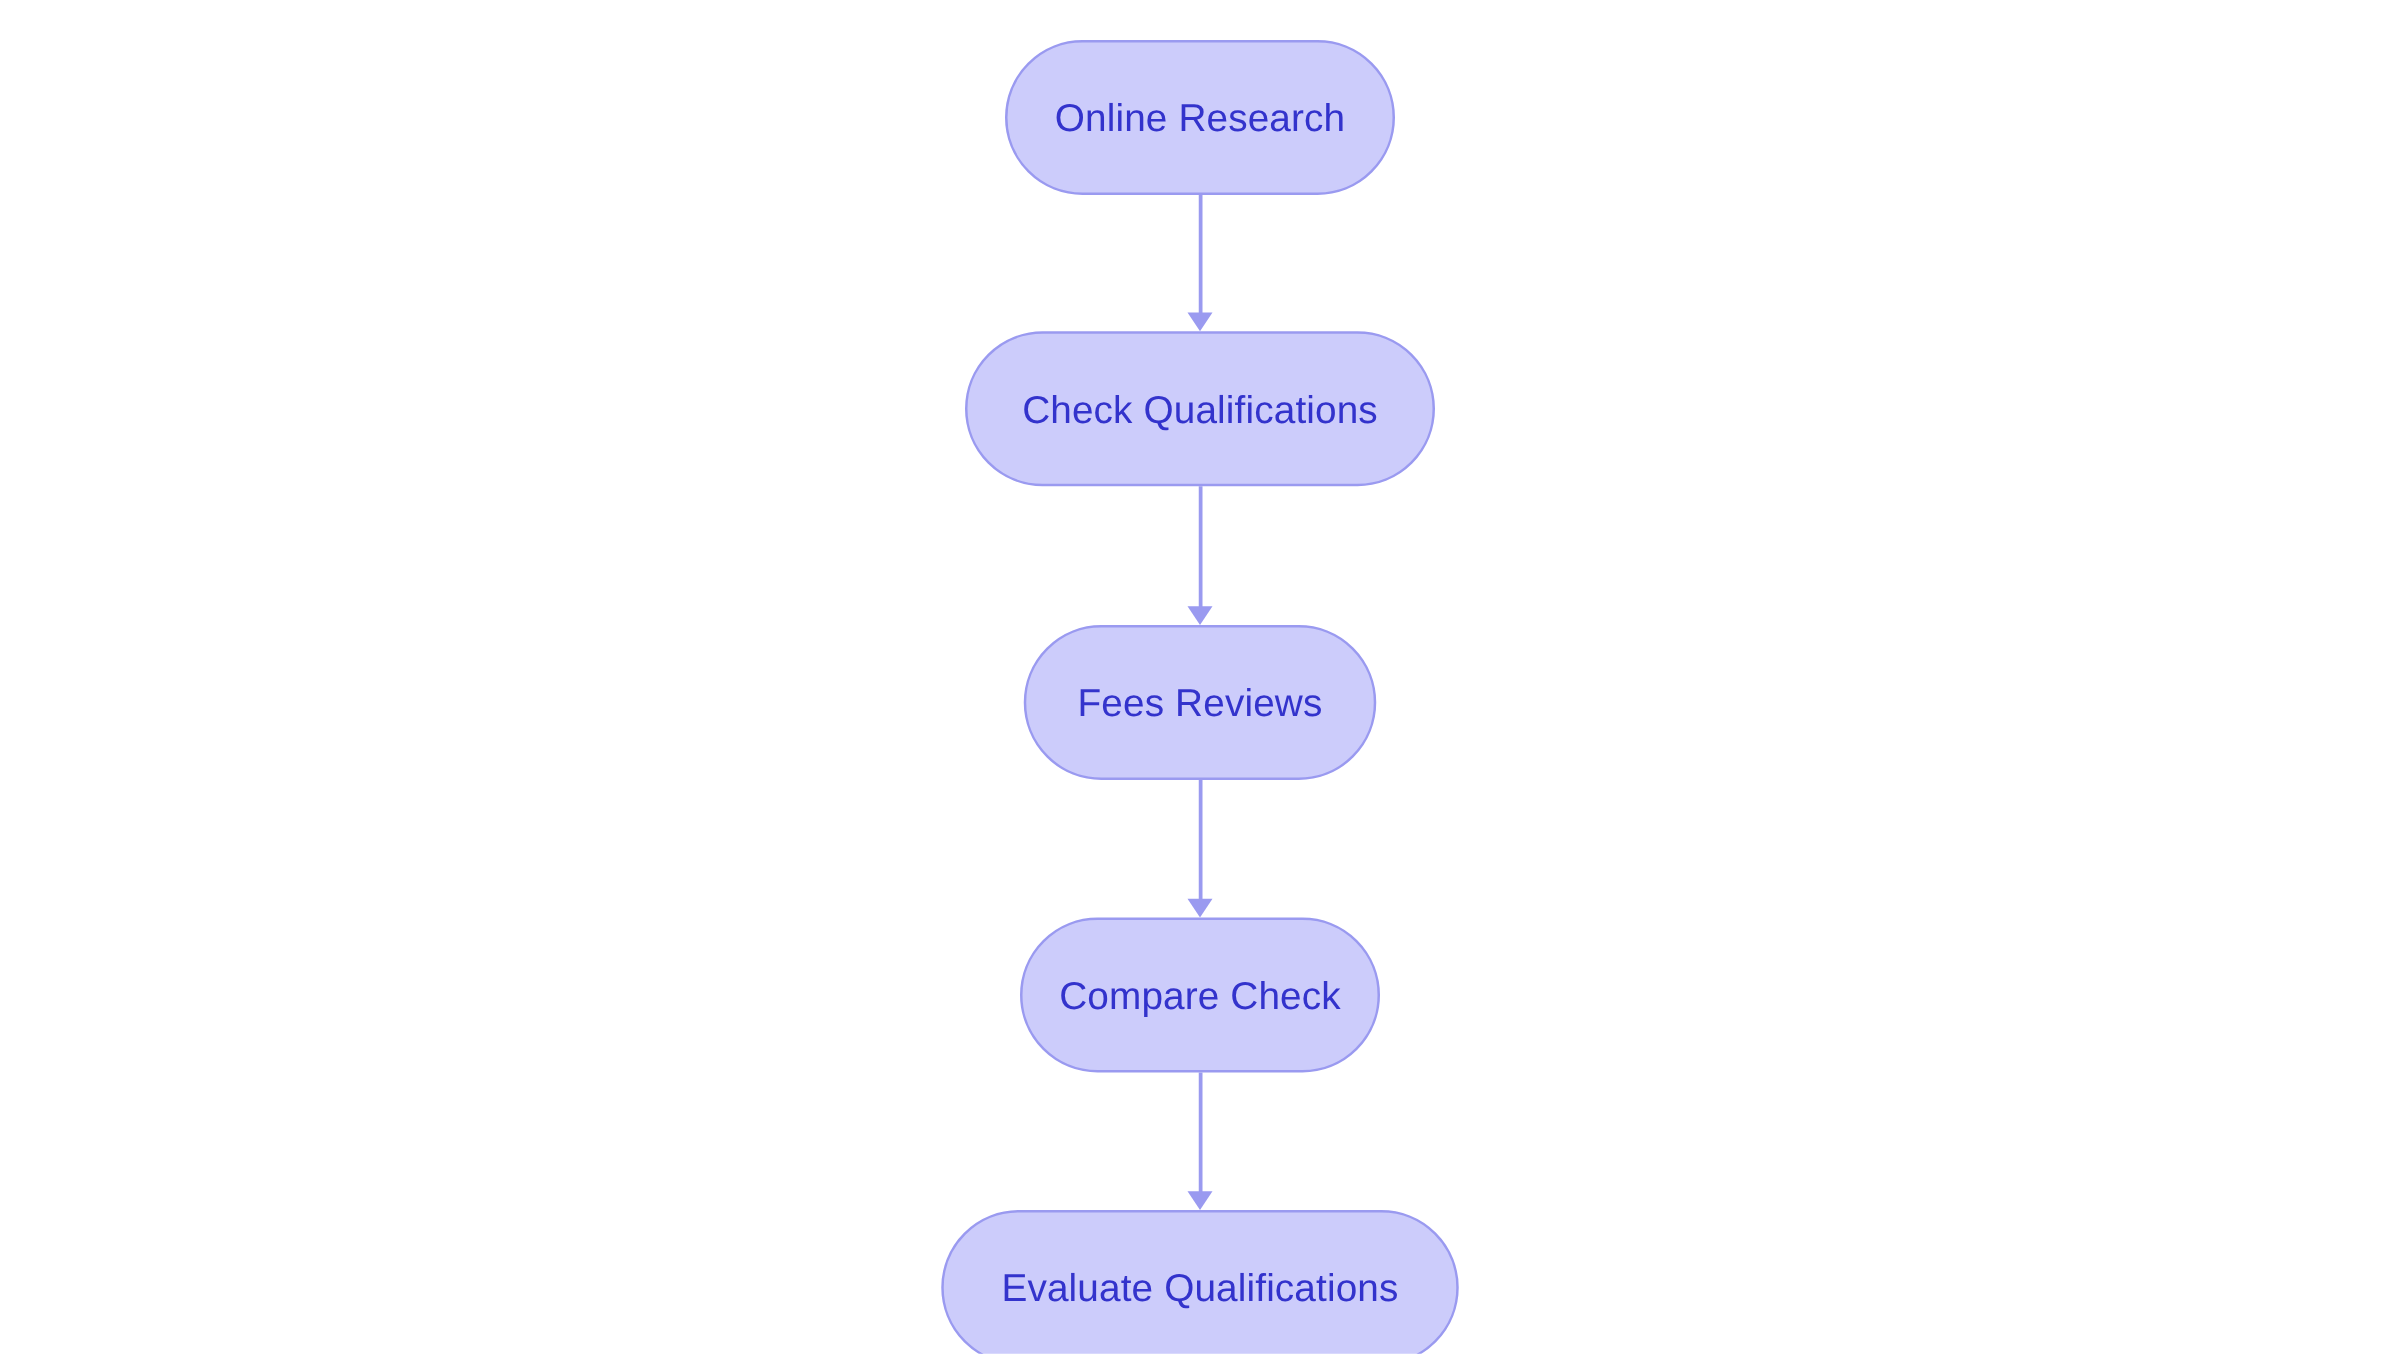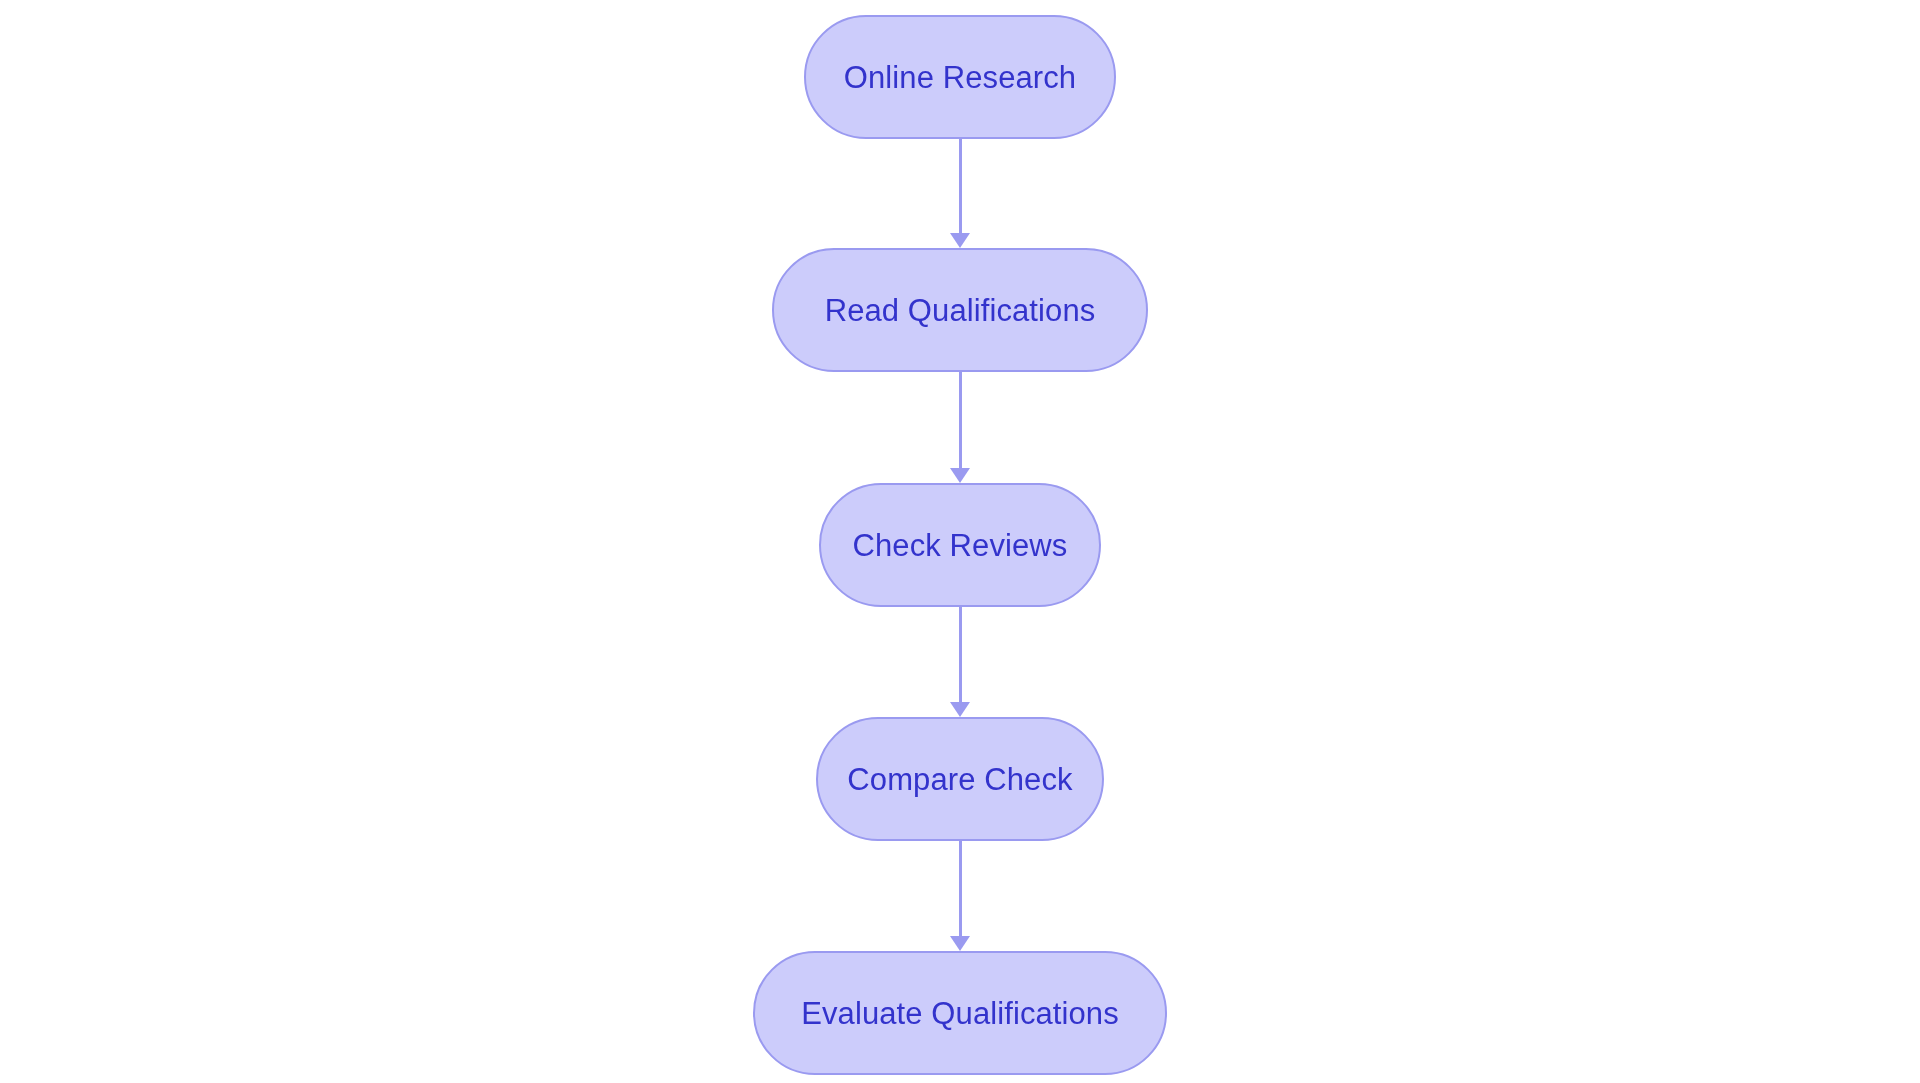--- a/index.html
+++ b/index.html
@@ -24,21 +24,21 @@
   .flow-column {
     position: absolute;
     left: 0;
     top: 0;
     width: 1920px;
     height: 781px;
     display: flex;
     flex-direction: column;
     align-items: center;
     justify-content: flex-start;
-    padding-top: 15px;
+    padding-top: 32px;
     box-sizing: border-box;
   }
 
   .node {
     position: relative;
     box-sizing: border-box;
     height: 124px;
     background: #ccccfb;
     border: 2px solid #9a9af0;
     border-radius: 62px;
@@ -105,30 +105,30 @@
     <div class="node node-1">
       <span class="node-label">Online Research</span>
     </div>
 
     <div class="connector connector-1">
       <div class="connector-line"></div>
       <div class="connector-arrowhead"></div>
     </div>
 
     <div class="node node-2">
-      <span class="node-label">Read Qualifications</span>
+      <span class="node-label">Check Qualifications</span>
     </div>
 
     <div class="connector connector-2">
       <div class="connector-line"></div>
       <div class="connector-arrowhead"></div>
     </div>
 
     <div class="node node-3">
-      <span class="node-label">Check Reviews</span>
+      <span class="node-label">Fees Reviews</span>
     </div>
 
     <div class="connector connector-3">
       <div class="connector-line"></div>
       <div class="connector-arrowhead"></div>
     </div>
 
     <div class="node node-4">
       <span class="node-label">Compare Check</span>
     </div>

